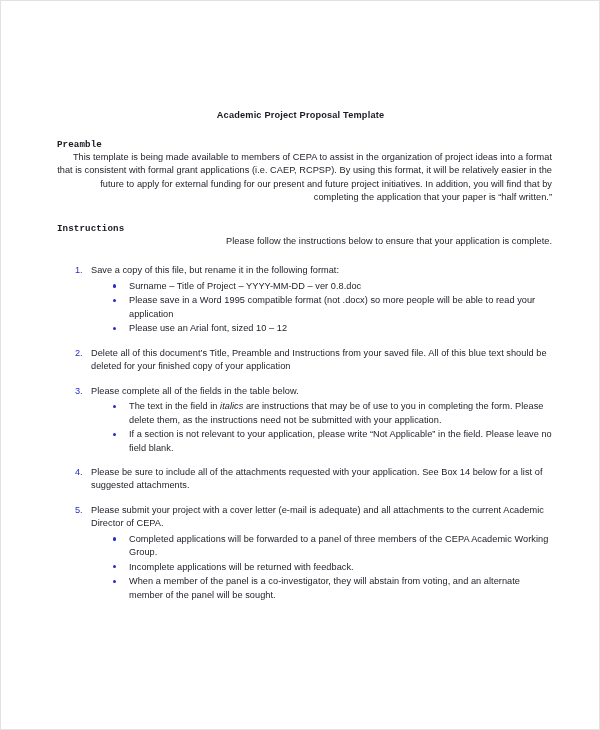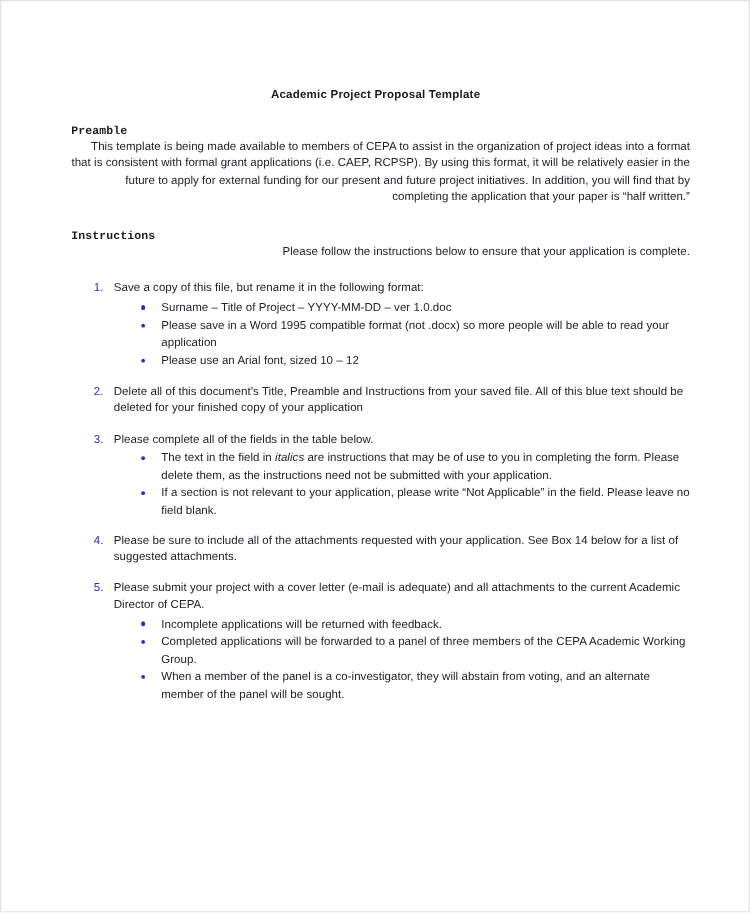--- a/index.html
+++ b/index.html
@@ -19,21 +19,21 @@
     width: 600px;
     height: 730px;
     background: #ffffff;
     border: 1px solid #e2e2e2;
     padding: 0;
     position: relative;
     overflow: hidden;
   }
   .page-body {
     box-sizing: border-box;
-    padding: 69px 47px 0 56px;
+    padding: 109px 47px 0 56px;
   }
   .doc-title {
     text-align: center;
     font-size: 9.2px;
     font-weight: bold;
     color: #1b1b24;
     letter-spacing: 0.02em;
     margin: 0 0 19px 0;
     padding-right: 8px;
   }
@@ -139,21 +139,21 @@
     <div class="spacer-md"></div>
 
     <ol class="num-list">
 
       <li>
         <span class="num-marker">1.</span>
         <span class="li-text">Save a copy of this file, but rename it in the following format:</span>
         <ul class="bul-list">
           <li>
             <span class="bul-marker"></span>
-            <span class="bul-text">Surname – Title of Project – YYYY-MM-DD – ver 1.0.doc</span>
+            <span class="bul-text">Surname – Title of Project – YYYY-MM-DD – ver 0.8.doc</span>
           </li>
           <li>
             <span class="bul-marker"></span>
             <span class="bul-text">Please save in a Word 1995 compatible format (not .docx) so more people will be able to read your application</span>
           </li>
           <li>
             <span class="bul-marker"></span>
             <span class="bul-text">Please use an Arial font, sized 10 – 12</span>
           </li>
         </ul>
@@ -183,25 +183,25 @@
         <span class="num-marker">4.</span>
         <span class="li-text">Please be sure to include all of the attachments requested with your application.  See Box 14 below for a list of suggested attachments.</span>
       </li>
 
       <li>
         <span class="num-marker">5.</span>
         <span class="li-text">Please submit your project with a cover letter (e-mail is adequate) and all attachments to the current Academic Director of CEPA.</span>
         <ul class="bul-list">
           <li>
             <span class="bul-marker"></span>
+            <span class="bul-text">Completed applications will be forwarded to a panel of three members of the CEPA Academic Working Group.</span>
+          </li>
+          <li>
+            <span class="bul-marker"></span>
             <span class="bul-text">Incomplete applications will be returned with feedback.</span>
-          </li>
-          <li>
-            <span class="bul-marker"></span>
-            <span class="bul-text">Completed applications will be forwarded to a panel of three members of the CEPA Academic Working Group.</span>
           </li>
           <li>
             <span class="bul-marker"></span>
             <span class="bul-text">When a member of the panel is a co-investigator, they will abstain from voting, and an alternate member of the panel will be sought.</span>
           </li>
         </ul>
       </li>
 
     </ol>
 

